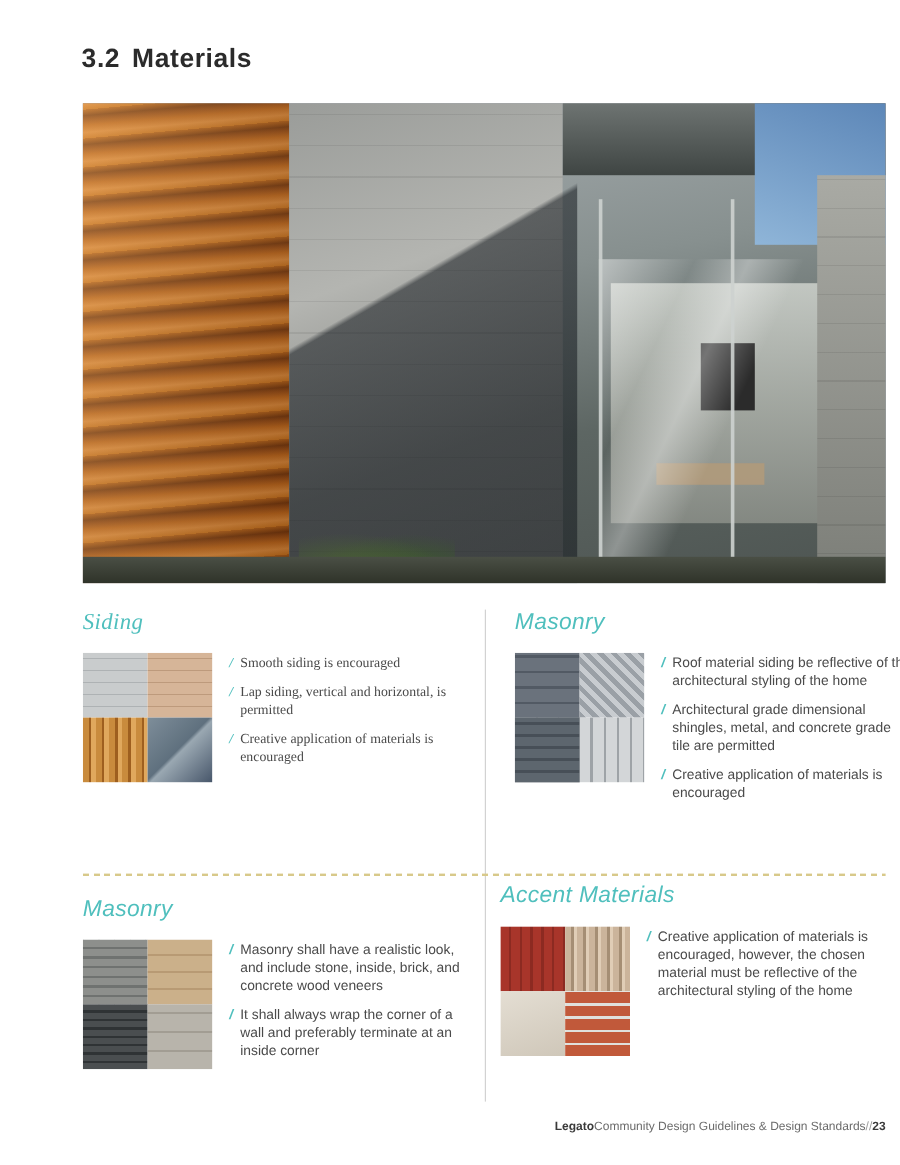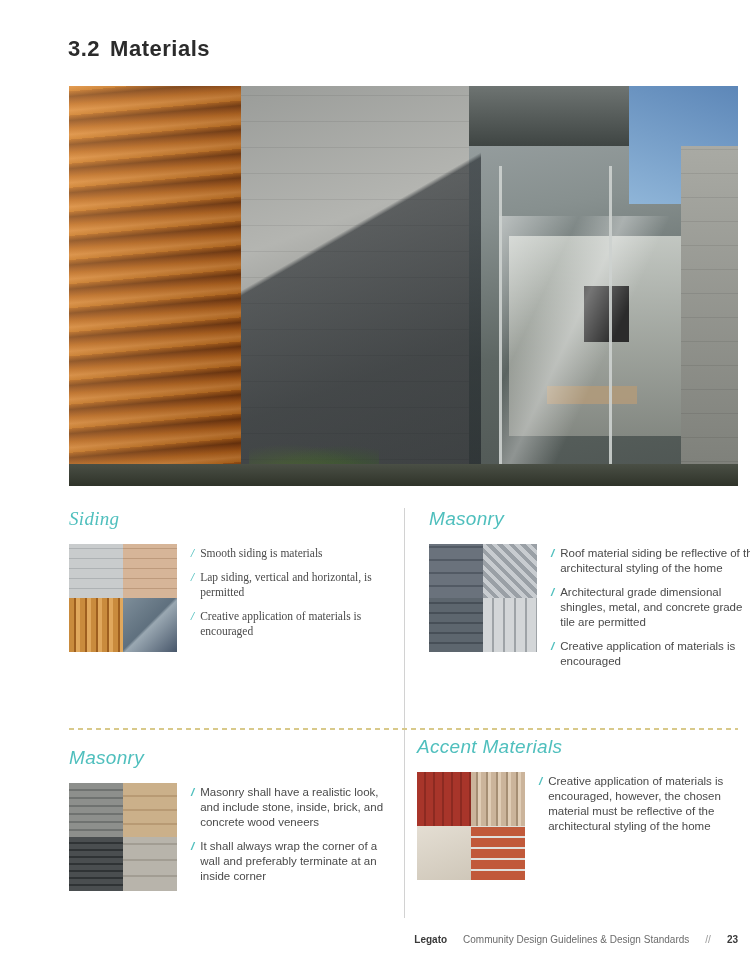--- a/index.html
+++ b/index.html
@@ -240,21 +240,21 @@
   }
 
   
   .footer {
     position: absolute;
     right: 40px; bottom: 26px;
     font-size: 10px;
     color: #6b6b6b;
     display: flex;
     align-items: baseline;
-    gap: 16px;
+    gap: 0;
   }
   .footer .brand { font-weight: bold; color: #3a3a3a; }
   .footer .sep { color: #9a9a9a; }
   .footer .pg { font-weight: bold; color: #3a3a3a; }
 </style>
 </head>
 <body>
 
 <div class="page">
 
@@ -291,21 +291,21 @@
       <div class="body">
         <div class="swatch">
           <div class="sw sw-grey-lap"></div>
           <div class="sw sw-tan-lap"></div>
           <div class="sw sw-wood-vert"></div>
           <div class="sw sw-blue-panel"></div>
         </div>
         <div class="bullets">
           <div class="bullet">
             <span class="mark">/</span>
-            <span>Smooth siding is materials</span>
+            <span>Smooth siding is encouraged</span>
           </div>
           <div class="bullet">
             <span class="mark">/</span>
             <span>Lap siding, vertical and horizontal, is permitted</span>
           </div>
           <div class="bullet">
             <span class="mark">/</span>
             <span>Creative application of materials is encouraged</span>
           </div>
         </div>

